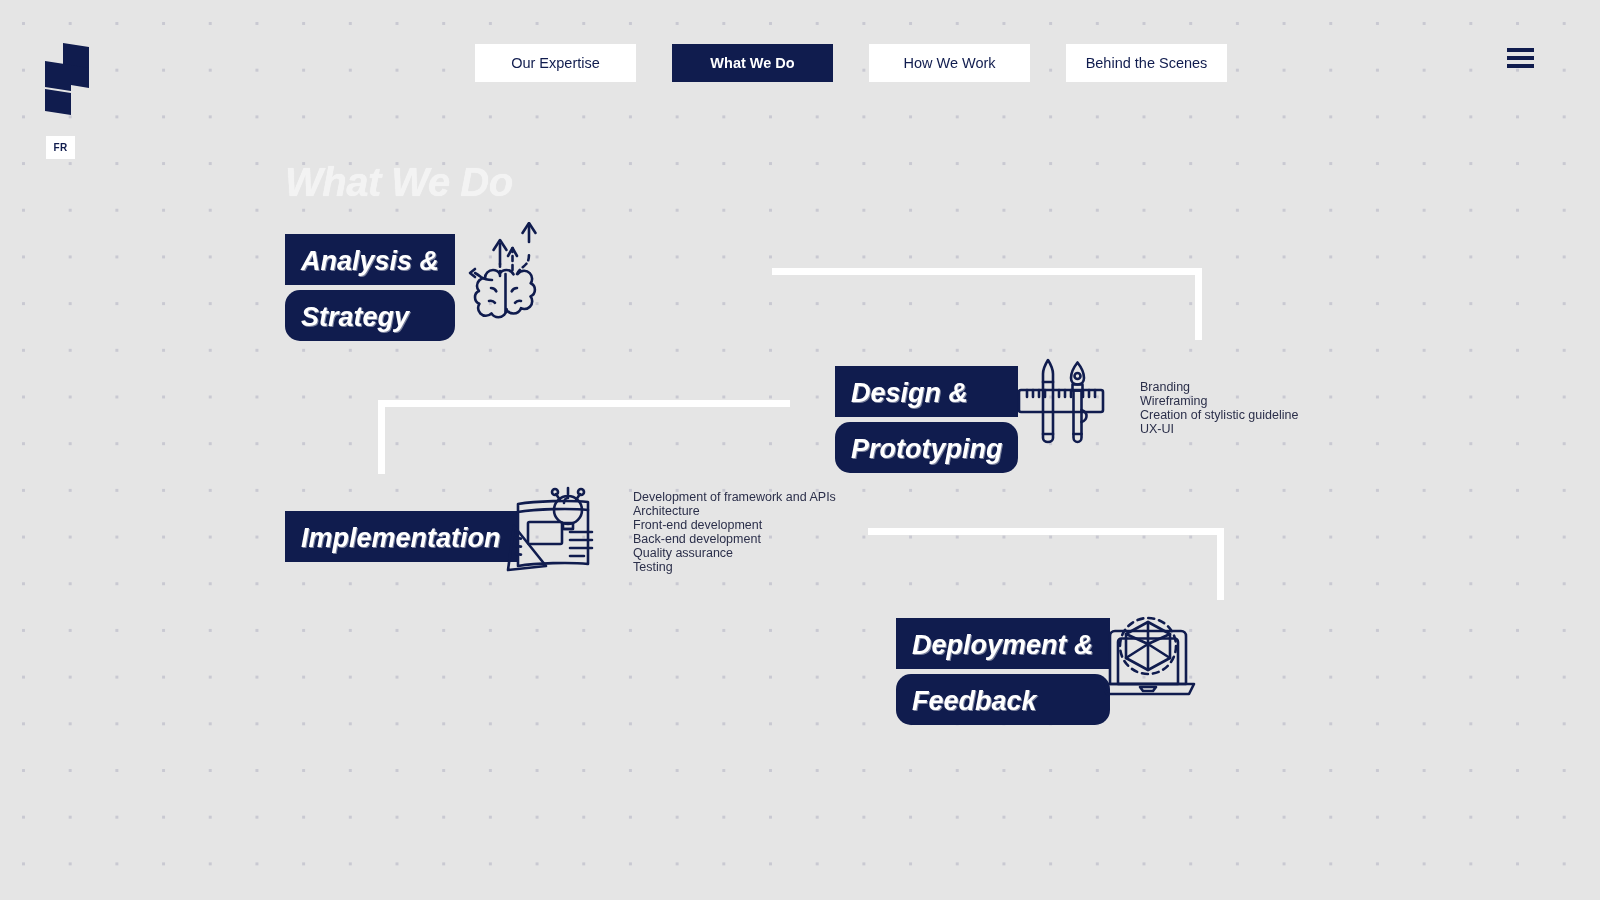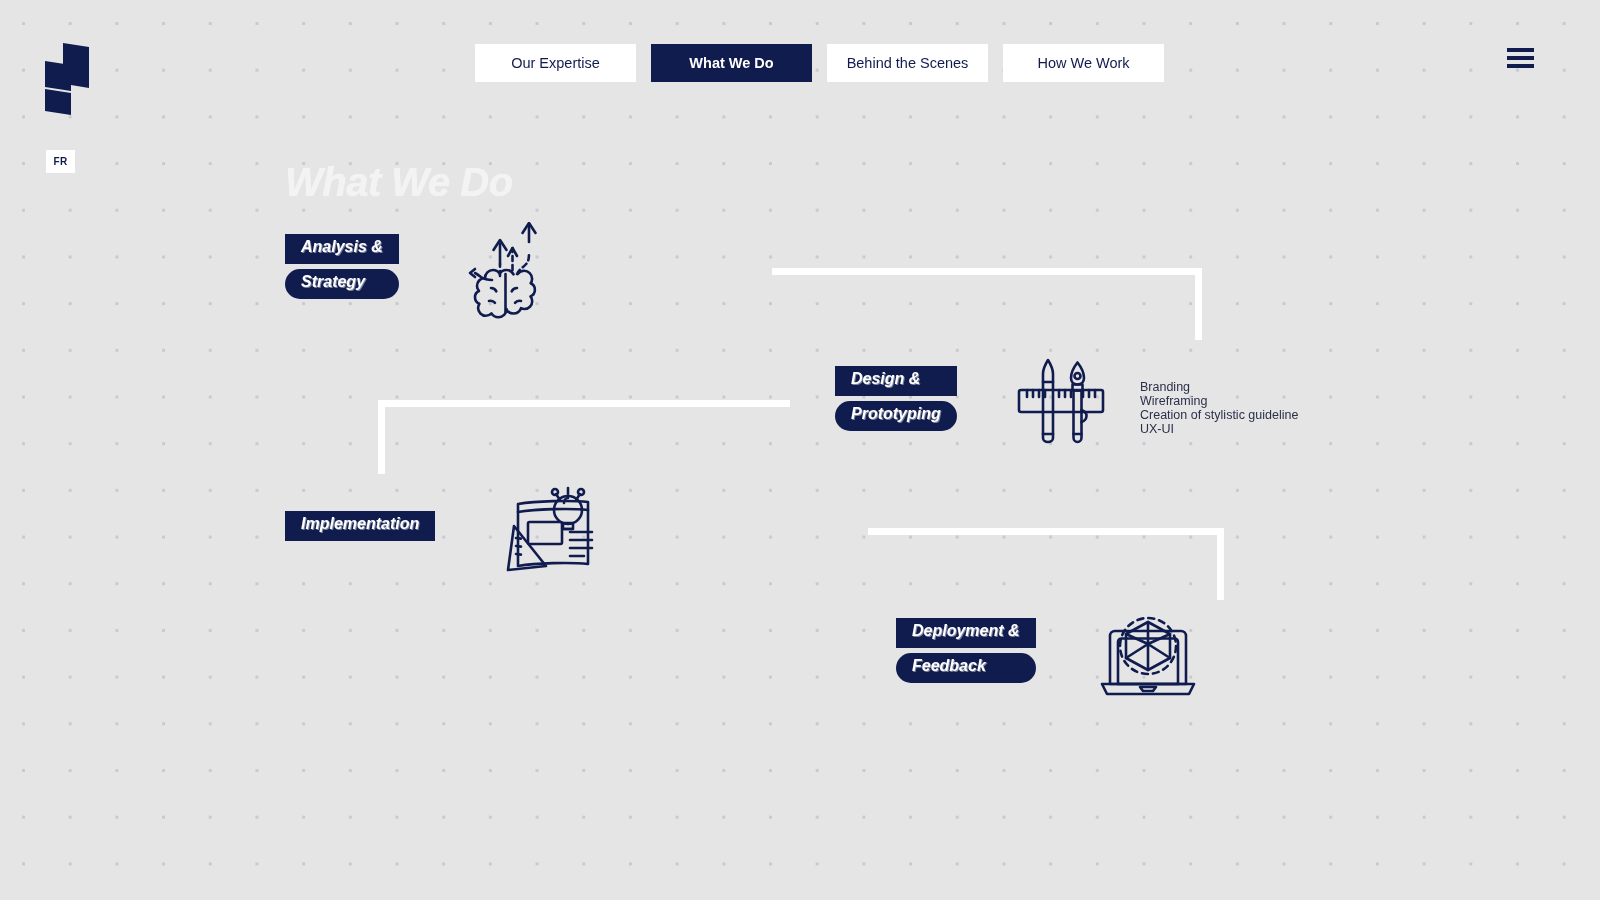--- a/index.html
+++ b/index.html
@@ -21,25 +21,24 @@
 
   
   .logo{position:absolute;left:45px;top:43px;width:44px;height:72px;}
   .logo svg{display:block;}
   .fr-btn{
     position:absolute;left:46px;top:136px;
     width:29px;height:23px;background:#fff;
     display:flex;align-items:center;justify-content:center;
     font-size:10px;font-weight:700;color:#101c4e;letter-spacing:.4px;
     cursor:pointer;
-    margin-top:14px;
-  }
-
-  
-  .nav{position:absolute;left:475px;top:44px;display:flex;gap:15px;}
+  }
+
+  
+  .nav{position:absolute;left:475px;top:44px;display:flex;gap:36px;}
   .nav-item{
     height:38px;min-width:125px;padding:0 18px;
     background:#ffffff;color:#101c4e;
     display:flex;align-items:center;justify-content:center;
     font-size:14.5px;font-weight:400;white-space:nowrap;cursor:pointer;
   }
   .nav-item.active{background:#101c4e;color:#ffffff;font-weight:700;}
 
   .burger{position:absolute;right:66px;top:48px;width:27px;height:20px;
           display:flex;flex-direction:column;justify-content:space-between;cursor:pointer;}
@@ -56,22 +55,22 @@
   
   .conn{position:absolute;}
   .conn .h{position:absolute;background:#ffffff;height:7px;}
   .conn .v{position:absolute;background:#ffffff;width:7px;}
 
   
   .block{position:absolute;}
   .labels{position:absolute;}
   .lbl{
     display:inline-block;background:#101c4e;color:#ffffff;
-    font-style:italic;font-weight:700;font-size:16px;
-    padding:4px 16px 8px 16px;letter-spacing:0px;white-space:nowrap;
+    font-style:italic;font-weight:700;font-size:27px;
+    padding:12px 16px 8px 16px;letter-spacing:0px;white-space:nowrap;
     text-shadow:1px 1px 0 rgba(255,255,255,.45);
   }
   .lbl + .lbl{margin-top:5px;border-radius:15px;}
   .lbl-row{display:block;}
   .icon{position:absolute;}
   .icon svg{display:block;}
   .list{
     position:absolute;
     font-size:12.5px;line-height:13.9px;color:#2b2f4a;white-space:nowrap;
   }
@@ -92,22 +91,22 @@
       <polygon points="26,22 44,25 44,45 26,42" fill="#101c4e"></polygon>
       <polygon points="0,46 26,50 26,72 0,68" fill="#101c4e"></polygon>
     </svg>
   </div>
 
   <div class="fr-btn">FR</div>
 
   <nav class="nav">
     <div class="nav-item">Our Expertise</div>
     <div class="nav-item active">What We Do</div>
+    <div class="nav-item">How We Work</div>
     <div class="nav-item">Behind the Scenes</div>
-    <div class="nav-item">How We Work</div>
   </nav>
 
   <div class="burger">
     <span></span>
     <span></span>
     <span></span>
   </div>
 
   <h1 class="page-title">What We Do</h1>
 
@@ -229,20 +228,28 @@
         <path d="M64 47h8"></path>
         <path d="M64 21c0-3 2-5 4-5"></path>
 
         <path d="M56 12l4 6M80 12l-4 6"></path>
         <circle cx="55" cy="10" r="3"></circle>
         <circle cx="81" cy="10" r="3"></circle>
         <path d="M68 12V6"></path>
       </svg>
     </div>
 
+    <div class="list" style="left:633px;top:491px;">
+      <div>Development of framework and APIs</div>
+      <div>Architecture</div>
+      <div>Front-end development</div>
+      <div>Back-end development</div>
+      <div>Quality assurance</div>
+      <div>Testing</div>
+    </div>
   </div>
 
   <div class="block" style="left:0;top:0;width:100%;height:100%;margin-left:48px;">
 
     <div class="labels" style="left:848px;top:618px;">
       <span class="lbl lbl-row">Deployment &amp;</span>
       <span class="lbl lbl-row">Feedback</span>
     </div>
 
     <div class="icon" style="left:1050px;top:602px;">

